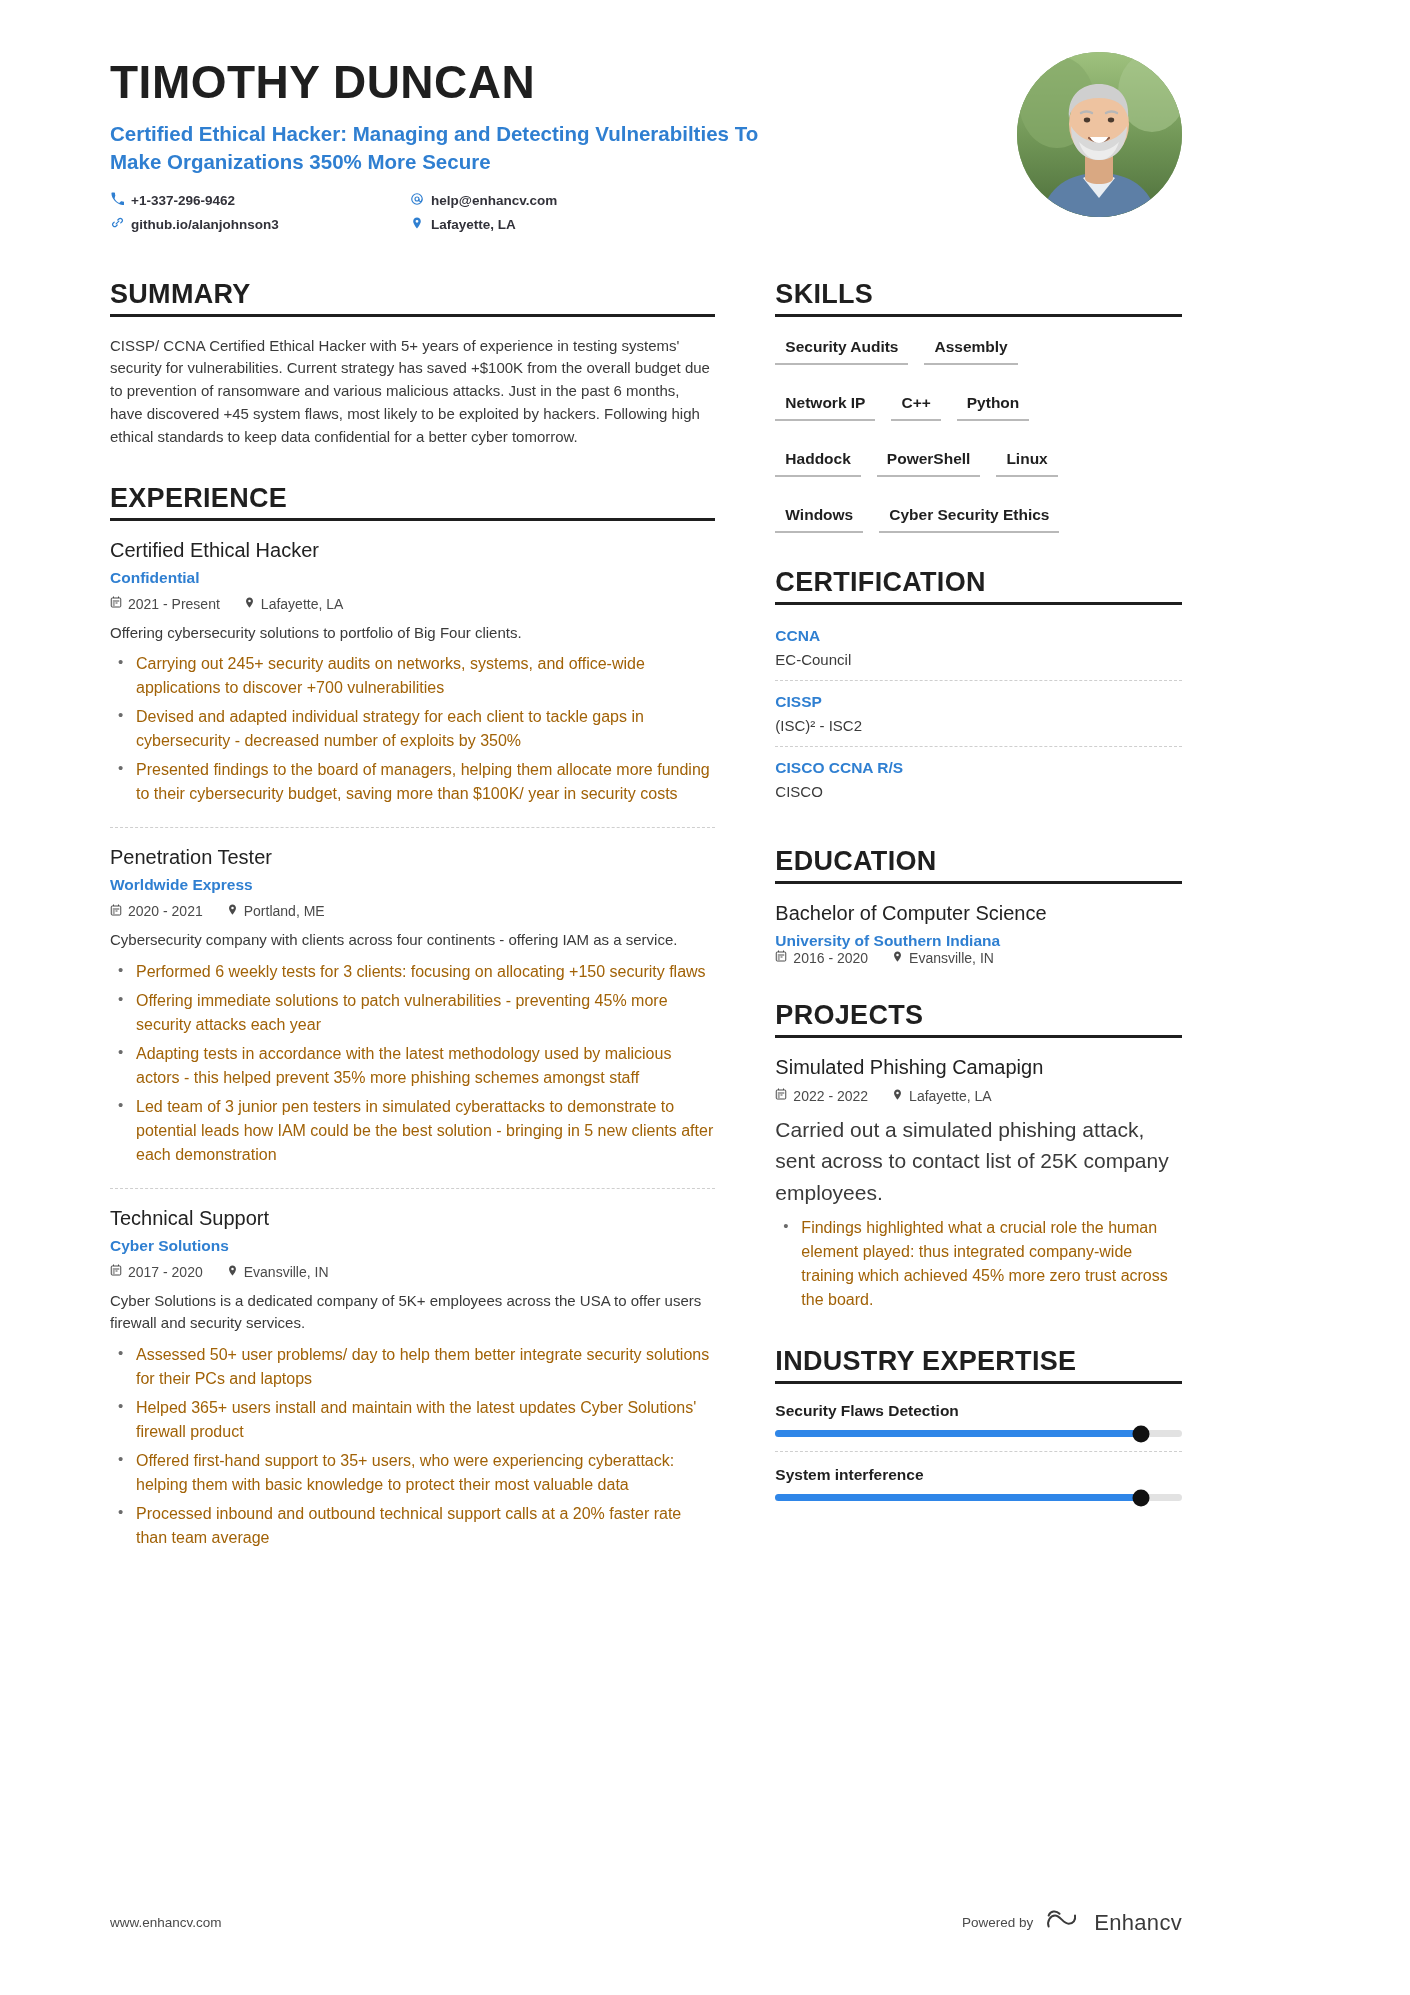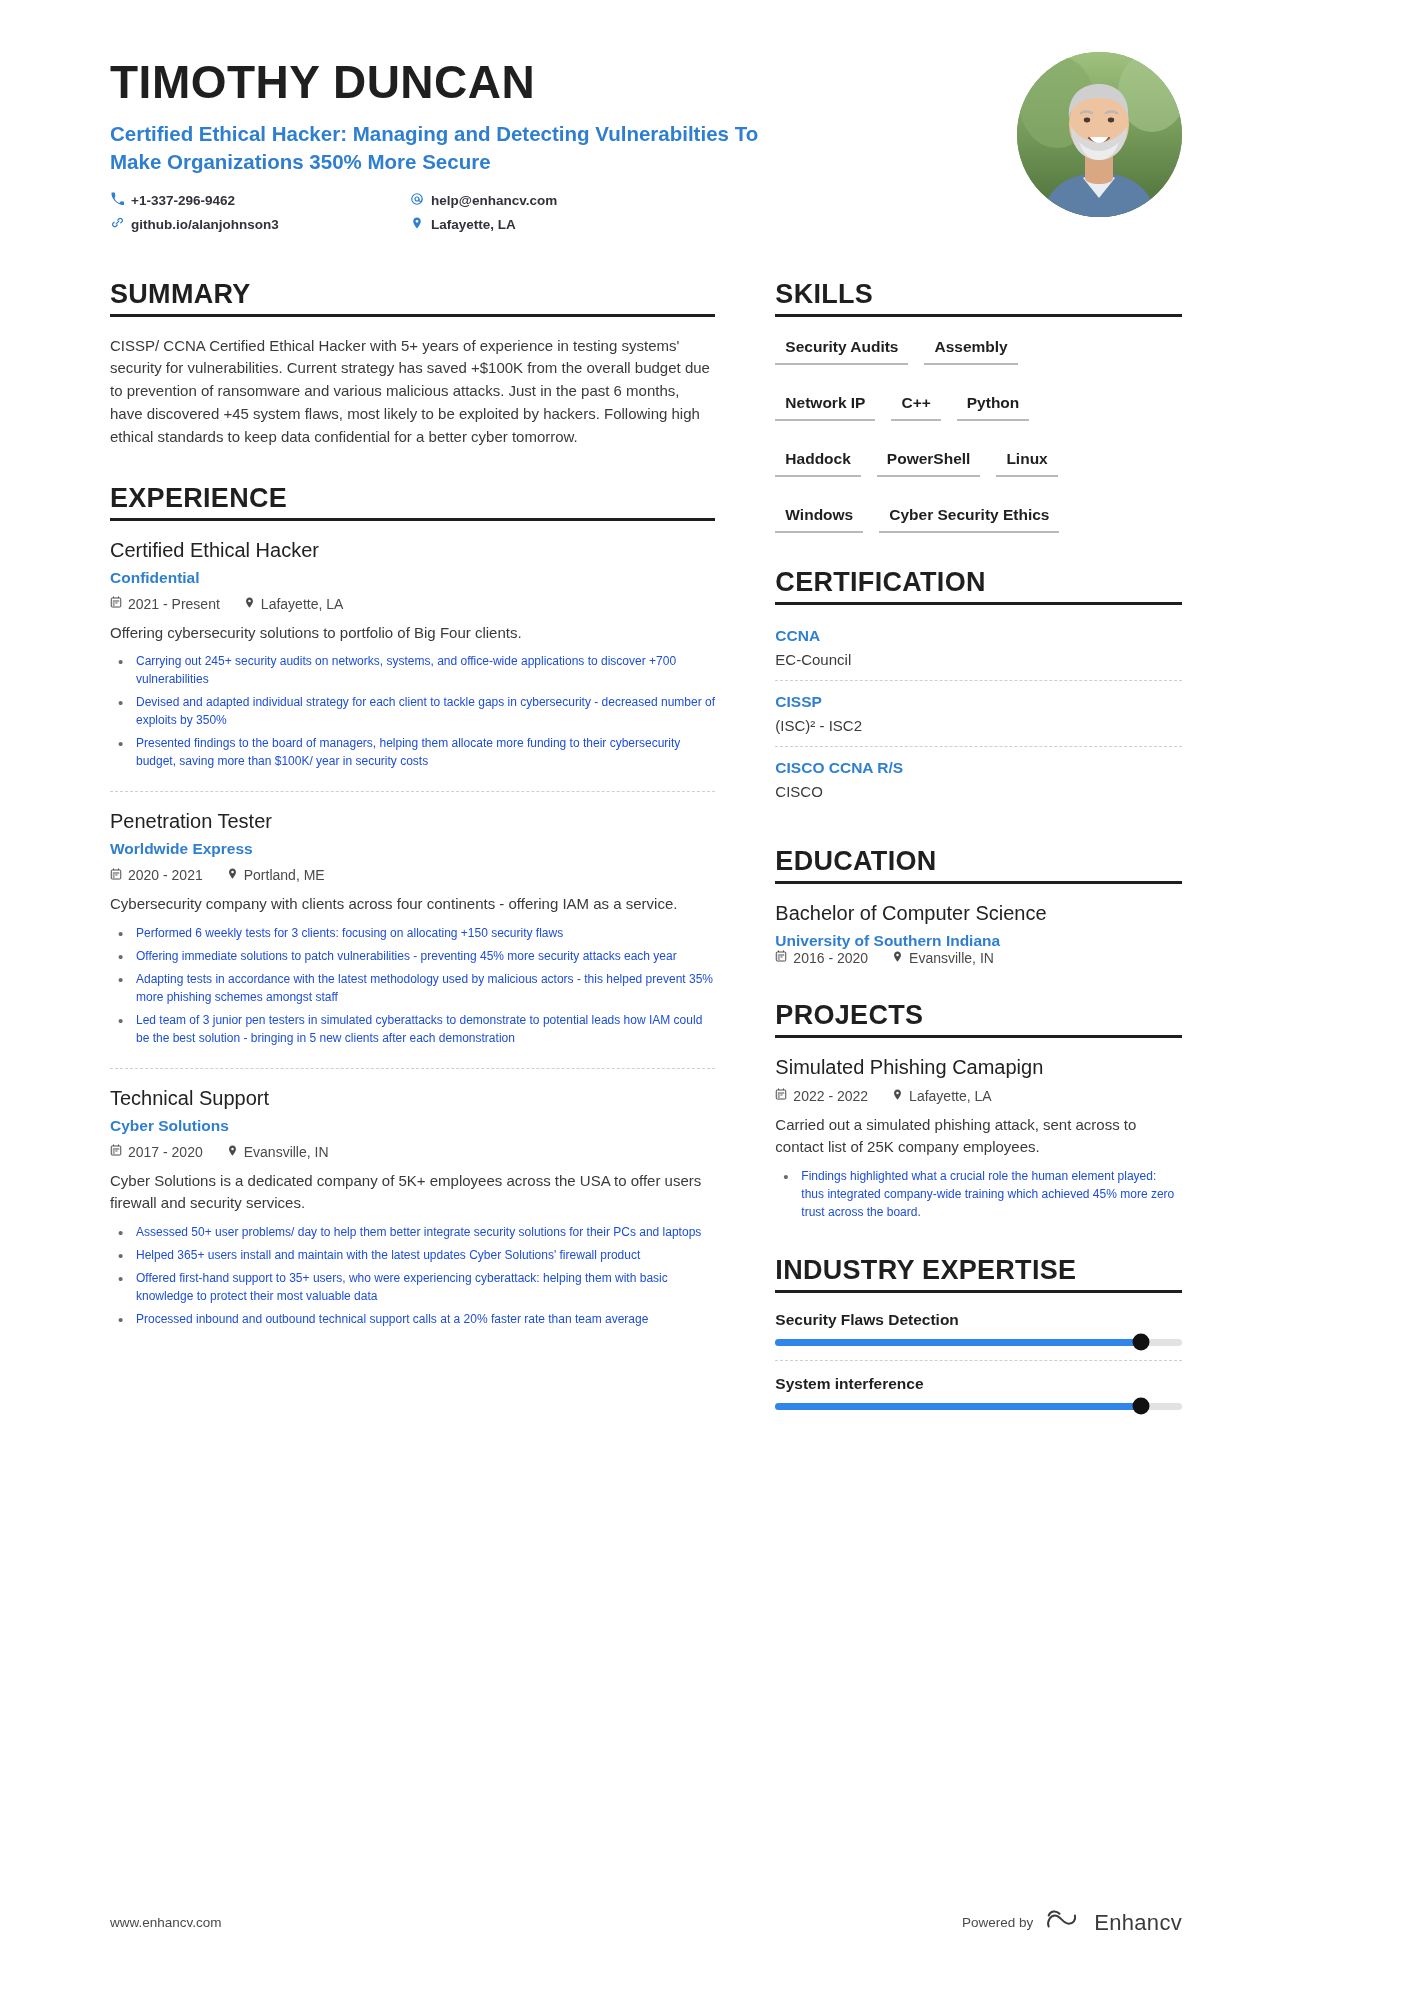--- a/index.html
+++ b/index.html
@@ -85,23 +85,23 @@
   .job-title { font-size: 20px; color: #222; margin-bottom: 7px; }
   .job-company { font-size: 15.5px; font-weight: bold; color: #2f7fd1; margin-bottom: 9px; }
   .meta-row { display: flex; gap: 24px; font-size: 14px; color: #4a4a4a; margin-bottom: 10px; }
   .meta-item { display: flex; align-items: center; gap: 6px; }
   .meta-item .ic { color: #4a4a4a; font-size: 12.5px; }
   .job-desc { font-size: 15px; line-height: 1.5; color: #3a3a3a; margin-bottom: 8px; }
   ul.bullets { margin: 0; padding: 0; list-style: none; }
   ul.bullets li {
     position: relative;
     padding-left: 26px;
-    font-size: 12px;
+    font-size: 16px;
     line-height: 1.5;
-    color: #1d4ed8;
+    color: #a16207;
     margin-bottom: 5px;
   }
   ul.bullets li::before {
     content: "•";
     position: absolute;
     left: 8px;
     top: -1px;
     color: #6b6b6b;
     font-size: 15px;
   }
@@ -122,21 +122,21 @@
   .cert + .cert { border-top: 1px dashed #cfcfcf; padding-top: 12px; }
   .cert-name { font-size: 15.5px; font-weight: bold; color: #2f7fd1; margin-bottom: 6px; }
   .cert-org { font-size: 15px; color: #3a3a3a; }
 
   
   .edu-degree { font-size: 20px; color: #222; margin-bottom: 7px; }
   .edu-school { font-size: 15.5px; font-weight: bold; color: #2f7fd1; }
 
   
   .proj-title { font-size: 20px; color: #222; margin-bottom: 9px; }
-  .proj-desc { font-size: 15px; line-height: 1.5; color: #3a3a3a; margin-bottom: 8px; }
+  .proj-desc { font-size: 21px; line-height: 1.5; color: #3a3a3a; margin-bottom: 8px; }
 
   
   .exp-item { padding-bottom: 14px; }
   .exp-item + .exp-item { border-top: 1px dashed #cfcfcf; padding-top: 14px; }
   .exp-label { font-size: 15.5px; font-weight: bold; color: #1f1f1f; margin-bottom: 10px; }
   .bar-track {
     position: relative;
     height: 7px;
     background: #e2e2e2;
     border-radius: 4px;

